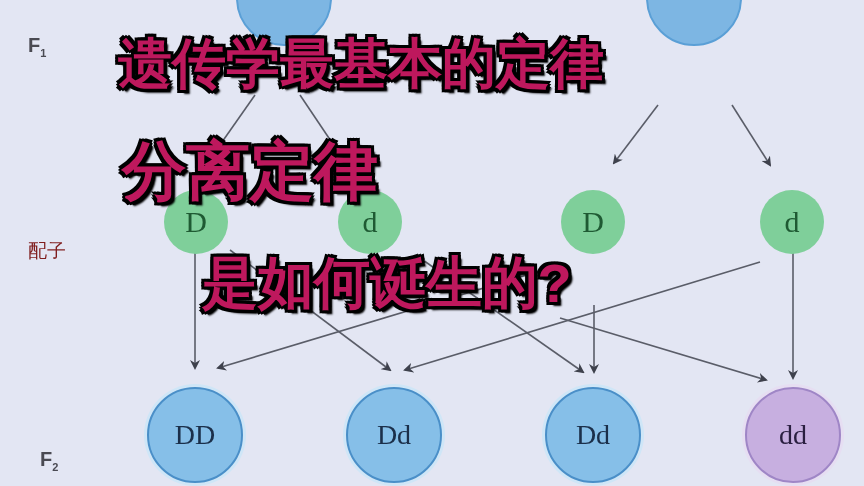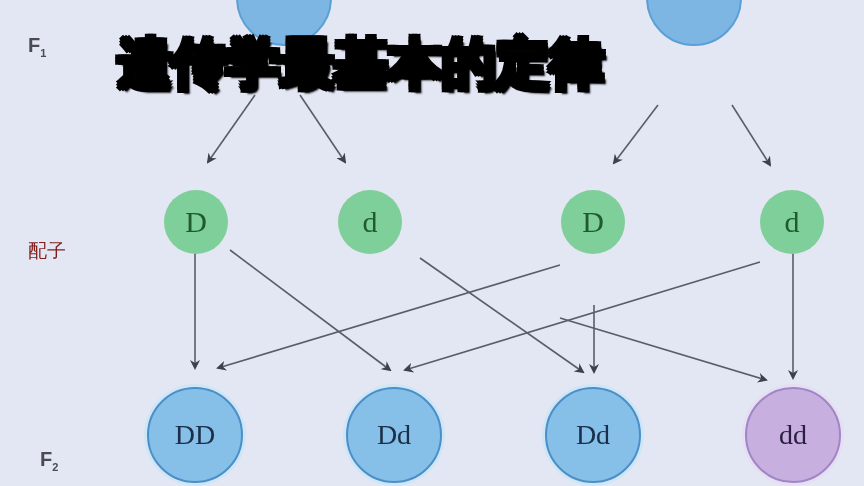--- a/index.html
+++ b/index.html
@@ -27,21 +27,21 @@
     box-sizing: border-box;
   }
   .node.parent { width: 96px; height: 96px; background: #7db6e3; border: 2px solid #5a9fd6; }
   .node.gamete { width: 64px; height: 64px; background: #7fcf9a; color: #1f5a33; font-size: 30px; }
   .node.offspring { width: 96px; height: 96px; font-size: 28px; color: #1b2f4a;
     border: 2px solid #4a8fc8; box-shadow: 0 0 0 3px #cfe6f7; }
   .node.blue { background: #86bfe8; }
   .node.purple { background: #c7afe0; border-color: #9f86c6; box-shadow: 0 0 0 3px #e6def2; color: #2a1f40; }
   .caption {
     position: absolute; font-family: Liberation Mono, monospace; font-weight: bold;
-    color: #000000; white-space: nowrap; letter-spacing: 0px;
+    color: #be185d; white-space: nowrap; letter-spacing: 0px;
     -webkit-text-stroke: 0;
     text-shadow:
       3px 0 0 #000, -3px 0 0 #000, 0 3px 0 #000, 0 -3px 0 #000,
       2px 2px 0 #000, -2px -2px 0 #000, 2px -2px 0 #000, -2px 2px 0 #000,
       3px 3px 0 #000, -3px 3px 0 #000, 3px -3px 0 #000, -3px -3px 0 #000,
       4px 4px 2px #000;
     text-align: right;
   }
   .cap1 { left: 118px; top: 28px; font-size: 54px; }
   .cap2 { left: 122px; top: 128px; font-size: 64px; }
@@ -112,13 +112,15 @@
     <span>Dd</span>
   </div>
   <div class="node offspring blue" style="left:545px; top:387px;">
     <span>Dd</span>
   </div>
   <div class="node offspring purple" style="left:745px; top:387px;">
     <span>dd</span>
   </div>
 
   <div class="caption cap1">遗传学最基本的定律</div>
+  <div class="caption cap2">分离定律</div>
+  <div class="caption cap3">是如何诞生的?</div>
 </div>
 
 </body></html>

